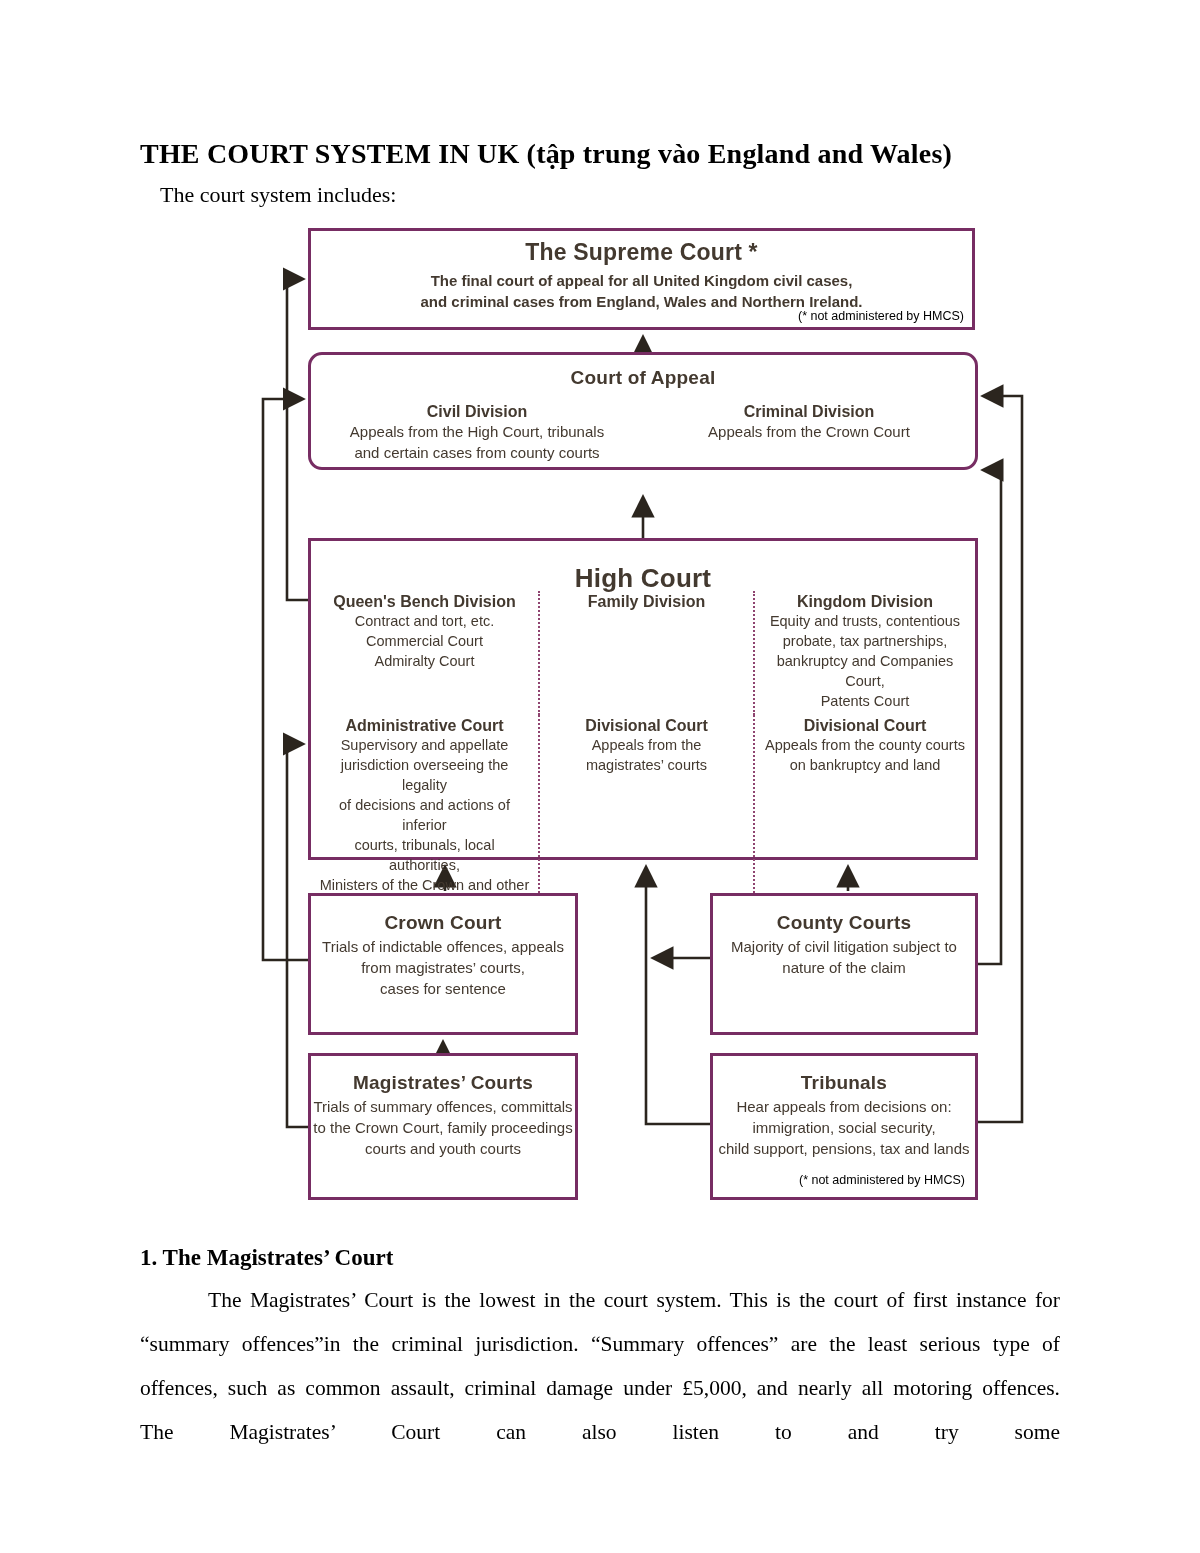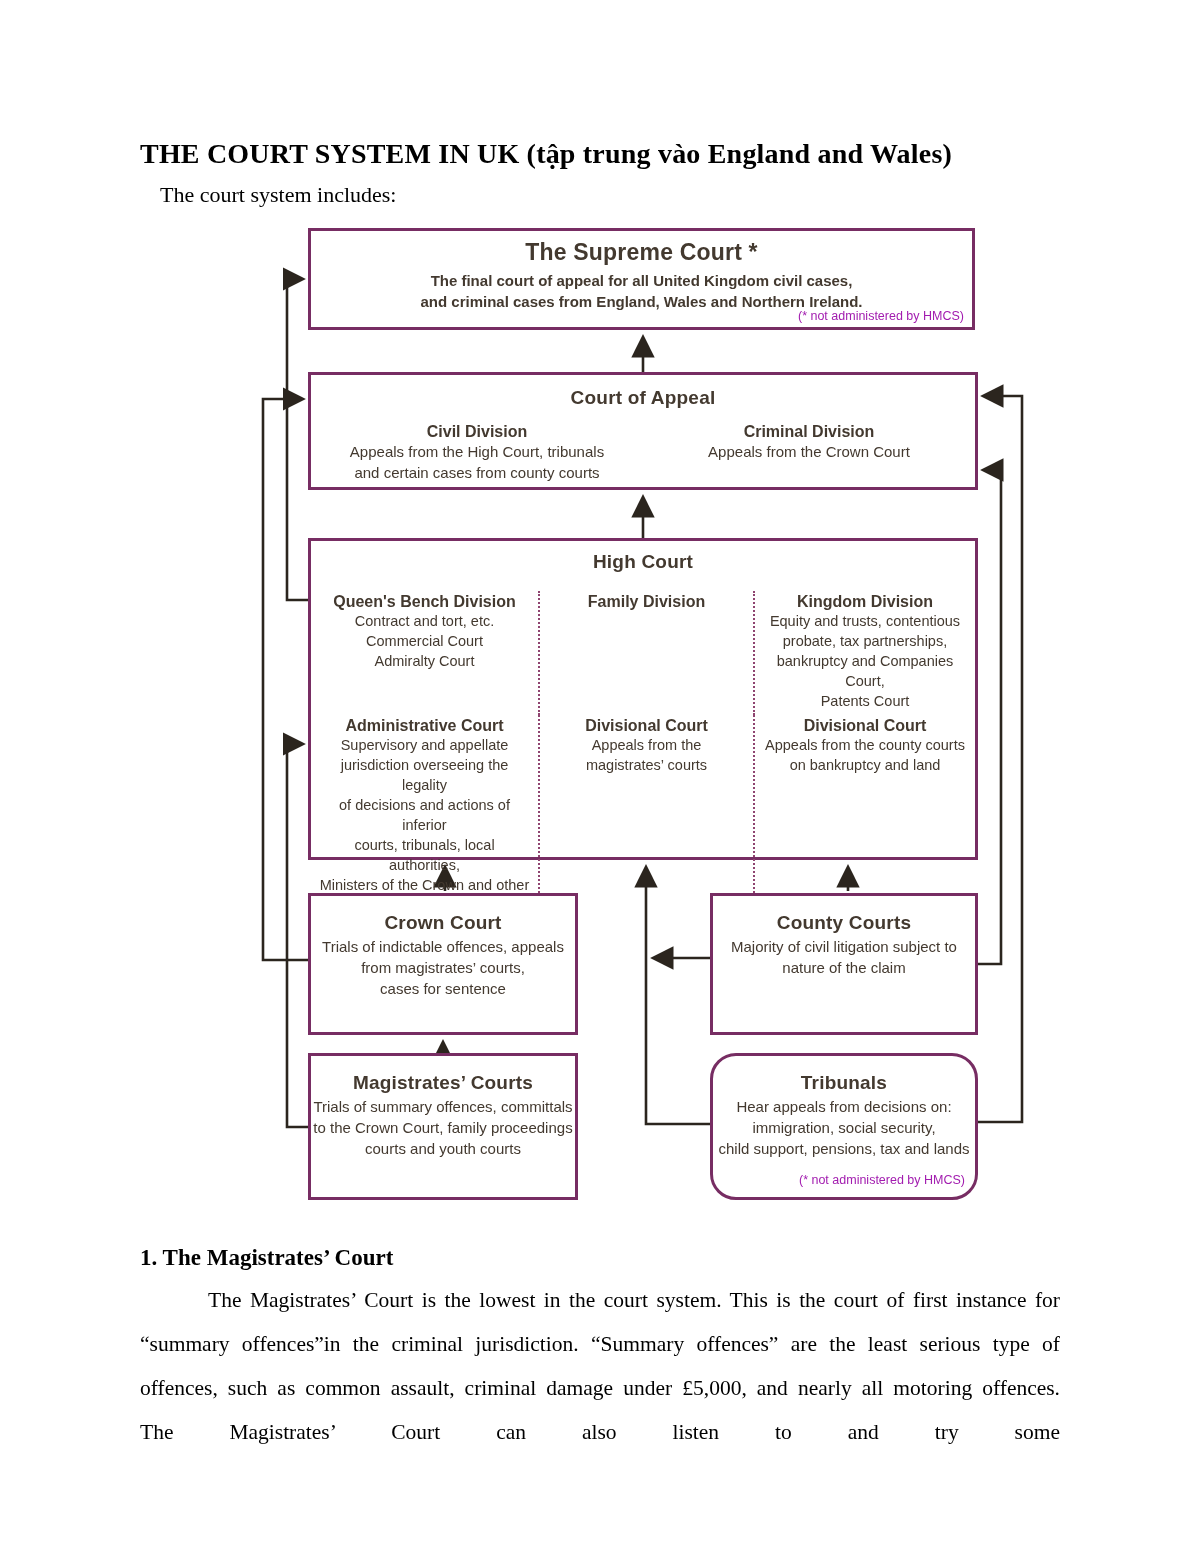--- a/index.html
+++ b/index.html
@@ -38,32 +38,32 @@
     position:absolute;
     background:#ffffff;
     border:3px solid #772d63;
     box-sizing:border-box;
     font-family:"Liberation Sans", sans-serif;
     color:#43392f;
     text-align:center;
   }
   .cbox .box-title{font-size:19px;font-weight:600;letter-spacing:.2px;}
   .cbox .box-desc{font-size:15px;white-space:pre-line;line-height:21px;}
-  .note{font-size:12.5px;color:#a21caf;text-align:right;}
+  .note{font-size:12.5px;color:#000000;text-align:right;}
   
   .b-supreme .box-title{font-size:23px;margin-top:8px;}
   .b-supreme .box-desc{font-weight:600;margin-top:4px;}
   .b-supreme .note{position:absolute;right:8px;bottom:4px;}
   
   .b-appeal .box-title{margin-top:12px;}
   .appeal-cols{display:flex;margin-top:14px;}
   .appeal-col{flex:1;}
   .sub-title{font-size:16px;font-weight:600;}
   
-  .b-high .box-title{margin-top:10px;font-size:19px;}
+  .b-high .box-title{margin-top:22px;font-size:26px;}
   .high-grid{
     position:absolute;left:0;right:0;top:50px;bottom:0;
     display:grid;
     grid-template-columns:229px 215px auto;
     grid-template-rows:124px auto;
   }
   .hc-cell{padding:2px 8px;}
   .hc-col1{border-right:2px dotted #8f4470;}
   .hc-col2{border-right:2px dotted #8f4470;}
   .hc-cell .sub-title{font-size:16px;}
@@ -105,21 +105,21 @@
       </g>
     </svg>
 
     <div class="cbox b-supreme" style="left:308px;top:228px;width:667px;height:102px;">
       <div class="box-title">The Supreme Court *</div>
       <div class="box-desc">The final court of appeal for all United Kingdom civil cases,
 and criminal cases from England, Wales and Northern Ireland.</div>
       <div class="note">(* not administered by HMCS)</div>
     </div>
 
-    <div class="cbox b-appeal" style="left:308px;top:372px;width:670px;height:118px;">
+    <div class="cbox b-appeal" style="left:308px;top:352px;width:670px;height:118px;border-radius:14px;">
       <div class="box-title">Court of Appeal</div>
       <div class="appeal-cols">
         <div class="appeal-col">
           <div class="sub-title">Civil Division</div>
           <div class="box-desc">Appeals from the High Court, tribunals
 and certain cases from county courts</div>
         </div>
         <div class="appeal-col">
           <div class="sub-title">Criminal Division</div>
           <div class="box-desc">Appeals from the Crown Court</div>
@@ -181,21 +181,21 @@
 nature of the claim</div>
     </div>
 
     <div class="cbox lower" style="left:308px;top:1053px;width:270px;height:147px;">
       <div class="box-title">Magistrates’ Courts</div>
       <div class="box-desc">Trials of summary offences, committals
 to the Crown Court, family proceedings
 courts and youth courts</div>
     </div>
 
-    <div class="cbox lower b-tribunals" style="left:710px;top:1053px;width:268px;height:147px;border-radius:26px;">
+    <div class="cbox lower b-tribunals" style="left:710px;top:1053px;width:268px;height:147px;">
       <div class="box-title">Tribunals</div>
       <div class="box-desc">Hear appeals from decisions on:
 immigration, social security,
 child support, pensions, tax and lands</div>
       <div class="note">(* not administered by HMCS)</div>
     </div>
 
   </div>
 
   <div class="section-heading">1. The Magistrates’ Court</div>

